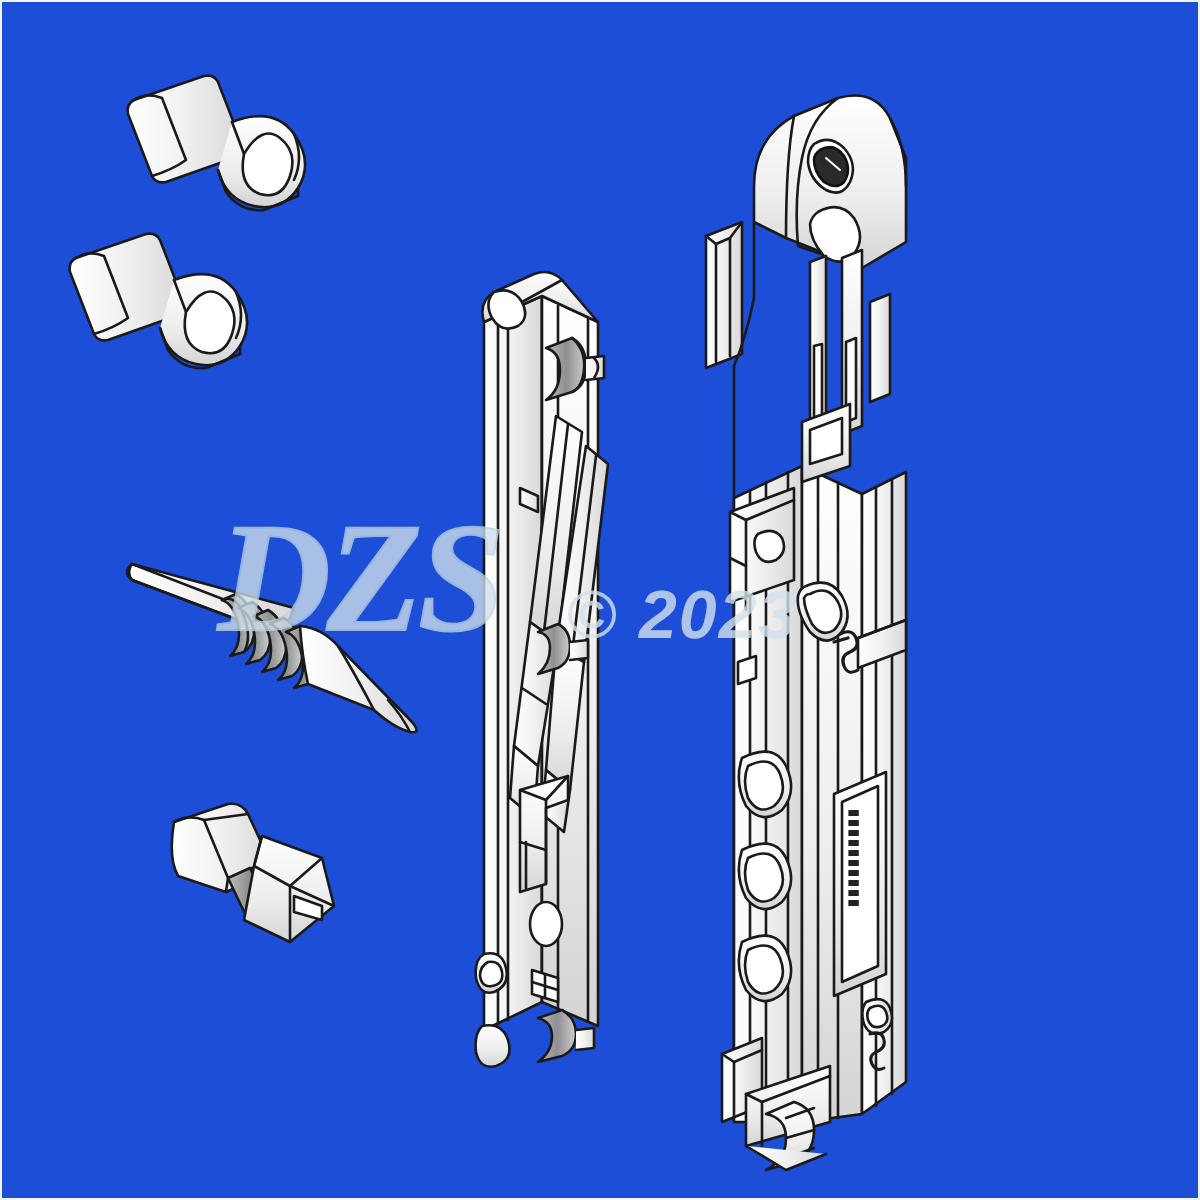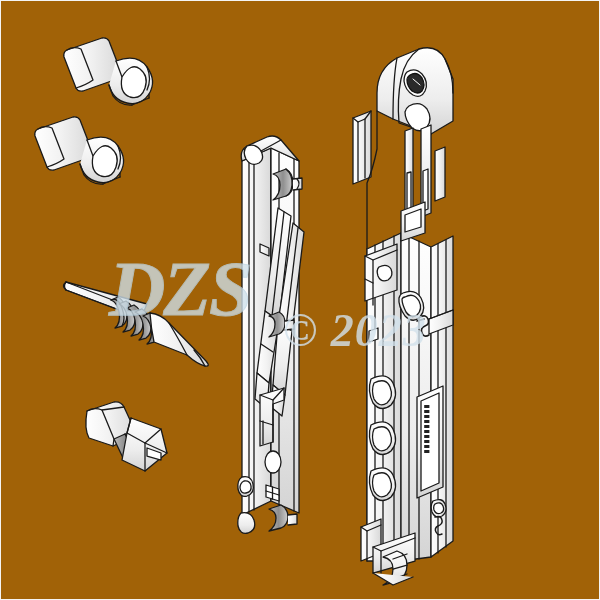--- a/index.html
+++ b/index.html
@@ -8,21 +8,21 @@
     padding: 0;
     background: #ffffff;
   }
   body {
     font-family: "Liberation Sans", sans-serif;
   }
   #stage {
     position: relative;
     width: 600px;
     height: 600px;
-    background: #a16207;
+    background: #1d4ed8;
     overflow: hidden;
     box-sizing: border-box;
     border: 1px solid #f4f4f4;
   }
   #drawing {
     position: absolute;
     left: 0;
     top: 0;
     width: 600px;
     height: 600px;
@@ -45,25 +45,25 @@
     font-size: 78px;
     letter-spacing: -2px;
     color: #cfe0ea;
     opacity: 0.78;
     white-space: nowrap;
     -webkit-text-stroke: 1px #bcd4e2;
   }
   .wm-copy {
     position: absolute;
     left: 282px;
-    top: 303px;
-    font-family: Liberation Serif, serif;
+    top: 288px;
+    font-family: Liberation Sans, sans-serif;
     font-style: italic;
     font-weight: bold;
-    font-size: 46px;
+    font-size: 34px;
     letter-spacing: 1px;
     color: #d3e2ec;
     opacity: 0.8;
     white-space: nowrap;
   }
   .sr {
     position: absolute;
     width: 1px; height: 1px;
     overflow: hidden;
     clip: rect(0 0 0 0);

